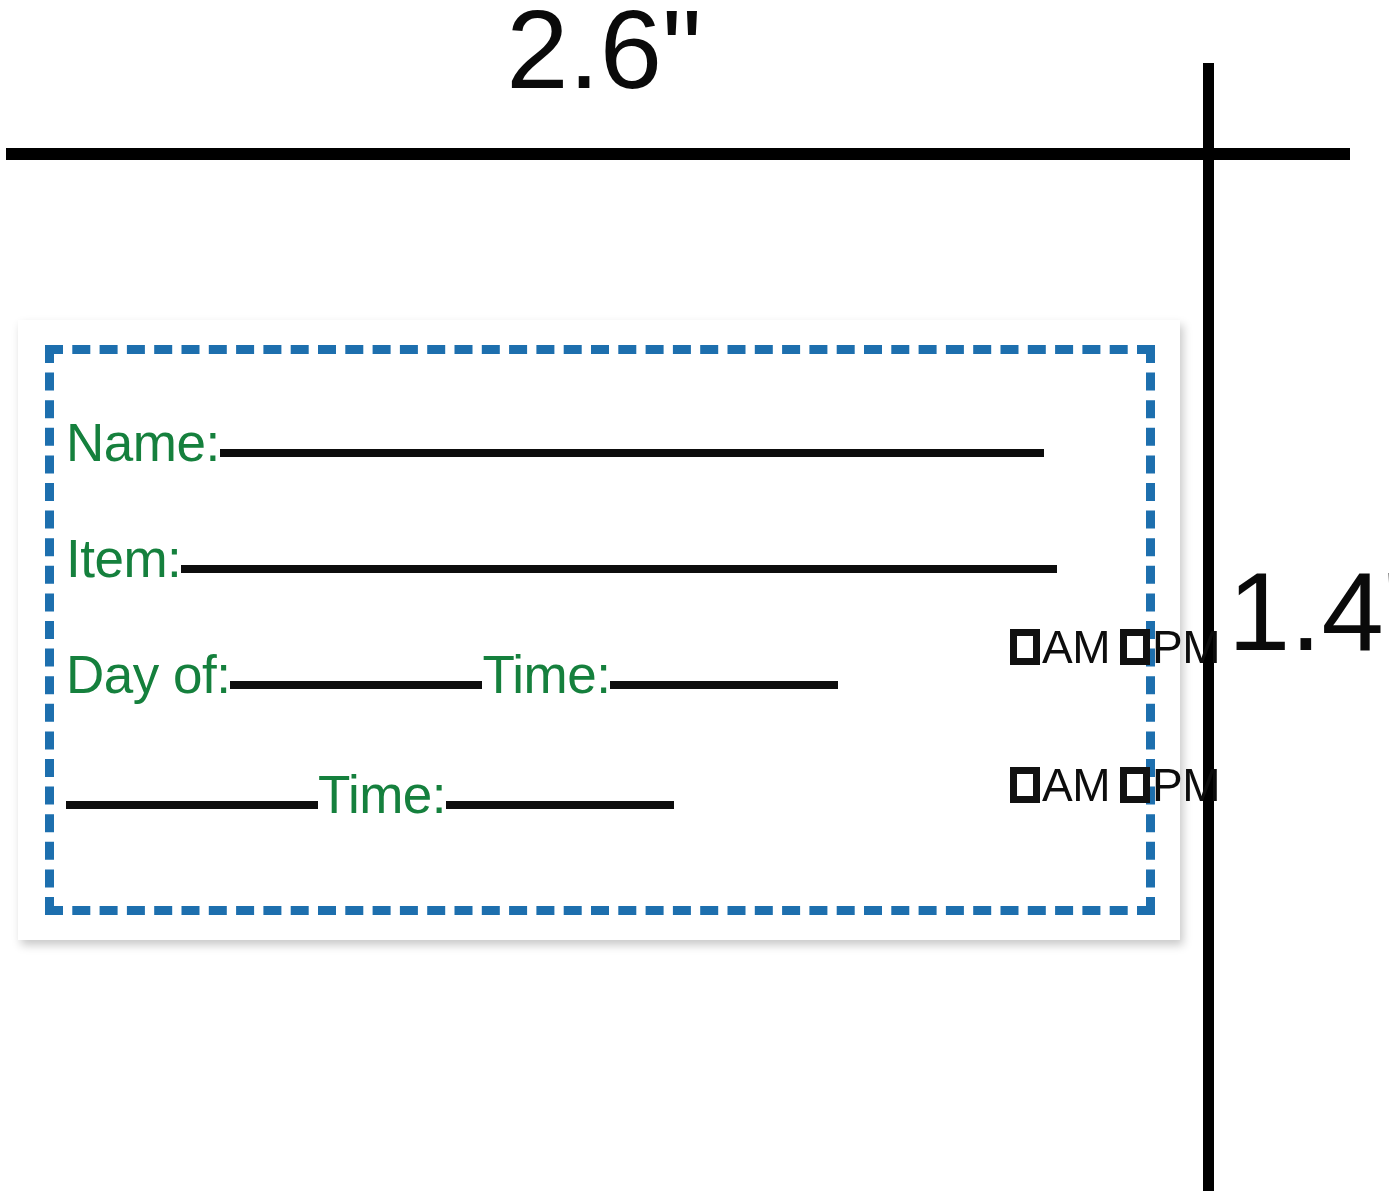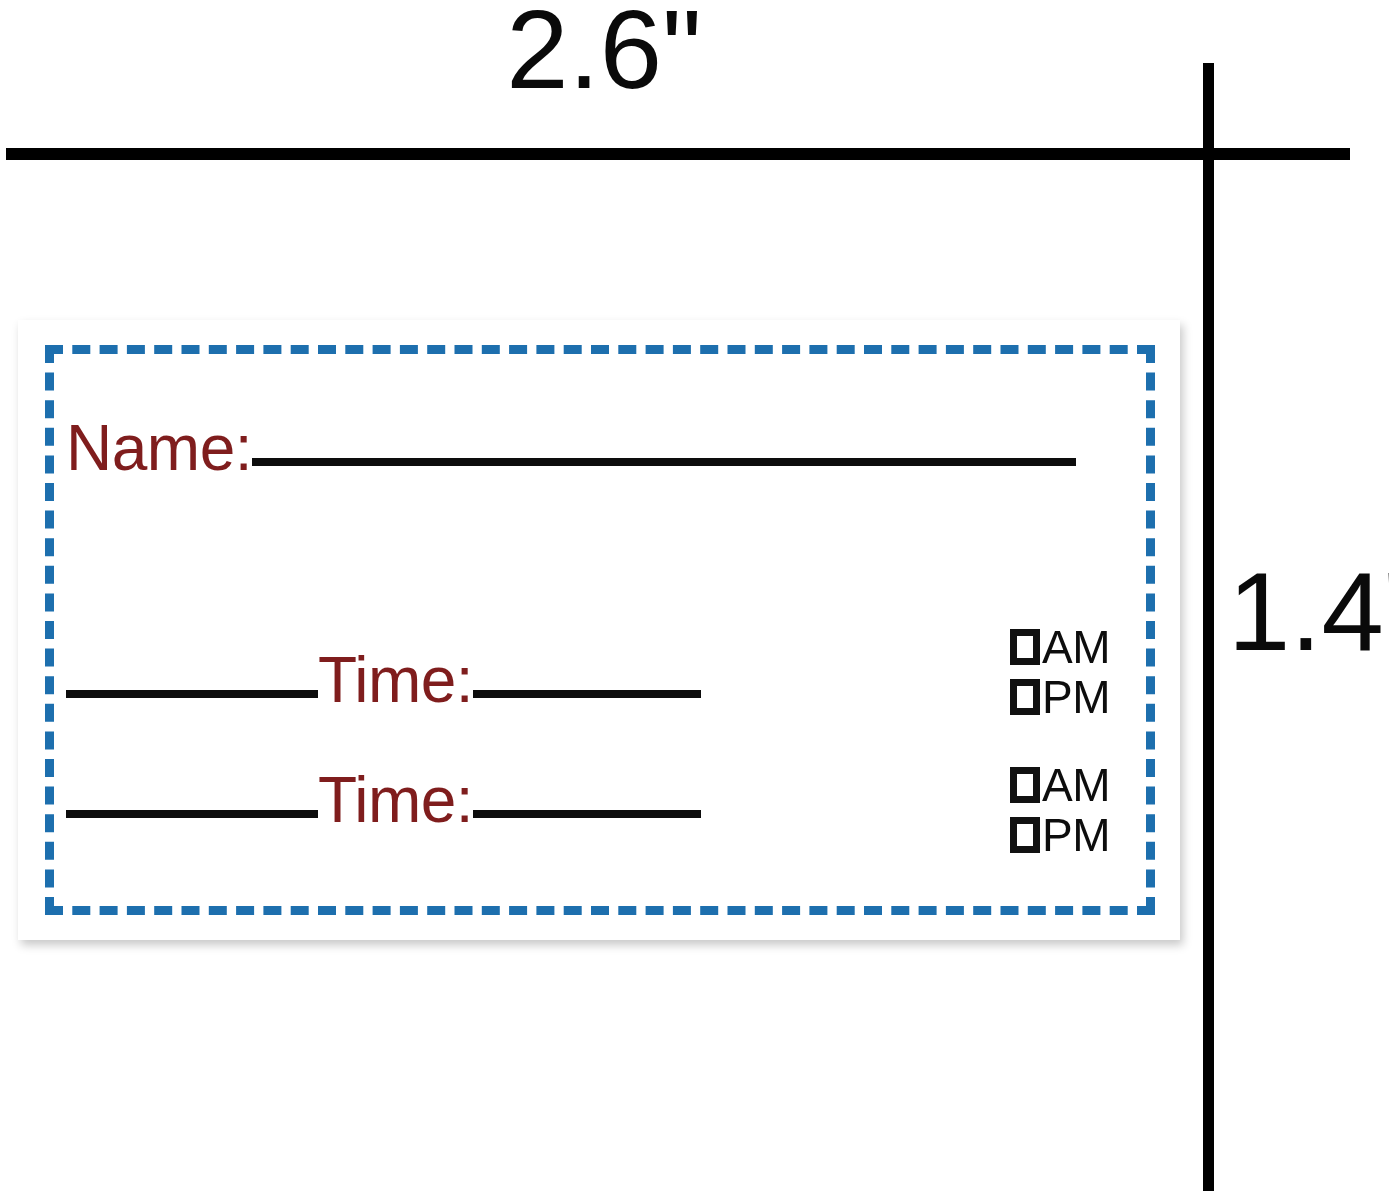--- a/index.html
+++ b/index.html
@@ -91,23 +91,23 @@
 
   .row {
     position: absolute;
     display: flex;
     align-items: baseline;
     white-space: nowrap;
   }
 
   .fld-label {
     font-family: "Liberation Sans", sans-serif;
-    font-size: 64px;
+    font-size: 53px;
     font-weight: 400;
-    color: #7f1d1d;
+    color: #15803d;
     line-height: 1;
     letter-spacing: -0.5px;
   }
 
   .rule {
     display: inline-block;
     height: 8px;
     background: #0d0d0d;
     position: relative;
     top: -4px;
@@ -121,22 +121,21 @@
 
   .rule-name  { width: 824px; }
   .rule-item  { width: 876px; }
   .rule-short { width: 252px; }
   .rule-time  { width: 228px; }
 
   
   .ampm-stack {
     position: absolute;
     display: flex;
-    flex-direction: column;
-    gap: 4px;
+    gap: 10px;
   }
   .ampm-stack-1 { left: 992px; top: 304px; }
   .ampm-stack-2 { left: 992px; top: 442px; }
 
   .ampm-row {
     display: flex;
     align-items: center;
     gap: 2px;
   }
   .checkbox {
@@ -172,22 +171,27 @@
 
     <div class="dashed-frame"></div>
 
     <div class="rows">
 
       <div class="row row-name">
         <span class="fld-label">Name:</span>
         <span class="rule rule-name"></span>
       </div>
 
+      <div class="row row-item">
+        <span class="fld-label">Item:</span>
+        <span class="rule rule-item"></span>
+      </div>
 
       <div class="row row-dayof">
+        <span class="fld-label">Day of:</span>
         <span class="rule rule-short"></span>
         <span class="fld-label">Time:</span>
         <span class="rule rule-time"></span>
       </div>
 
       <div class="row row-useby">
         <span class="rule rule-short"></span>
         <span class="fld-label">Time:</span>
         <span class="rule rule-time"></span>
       </div>

